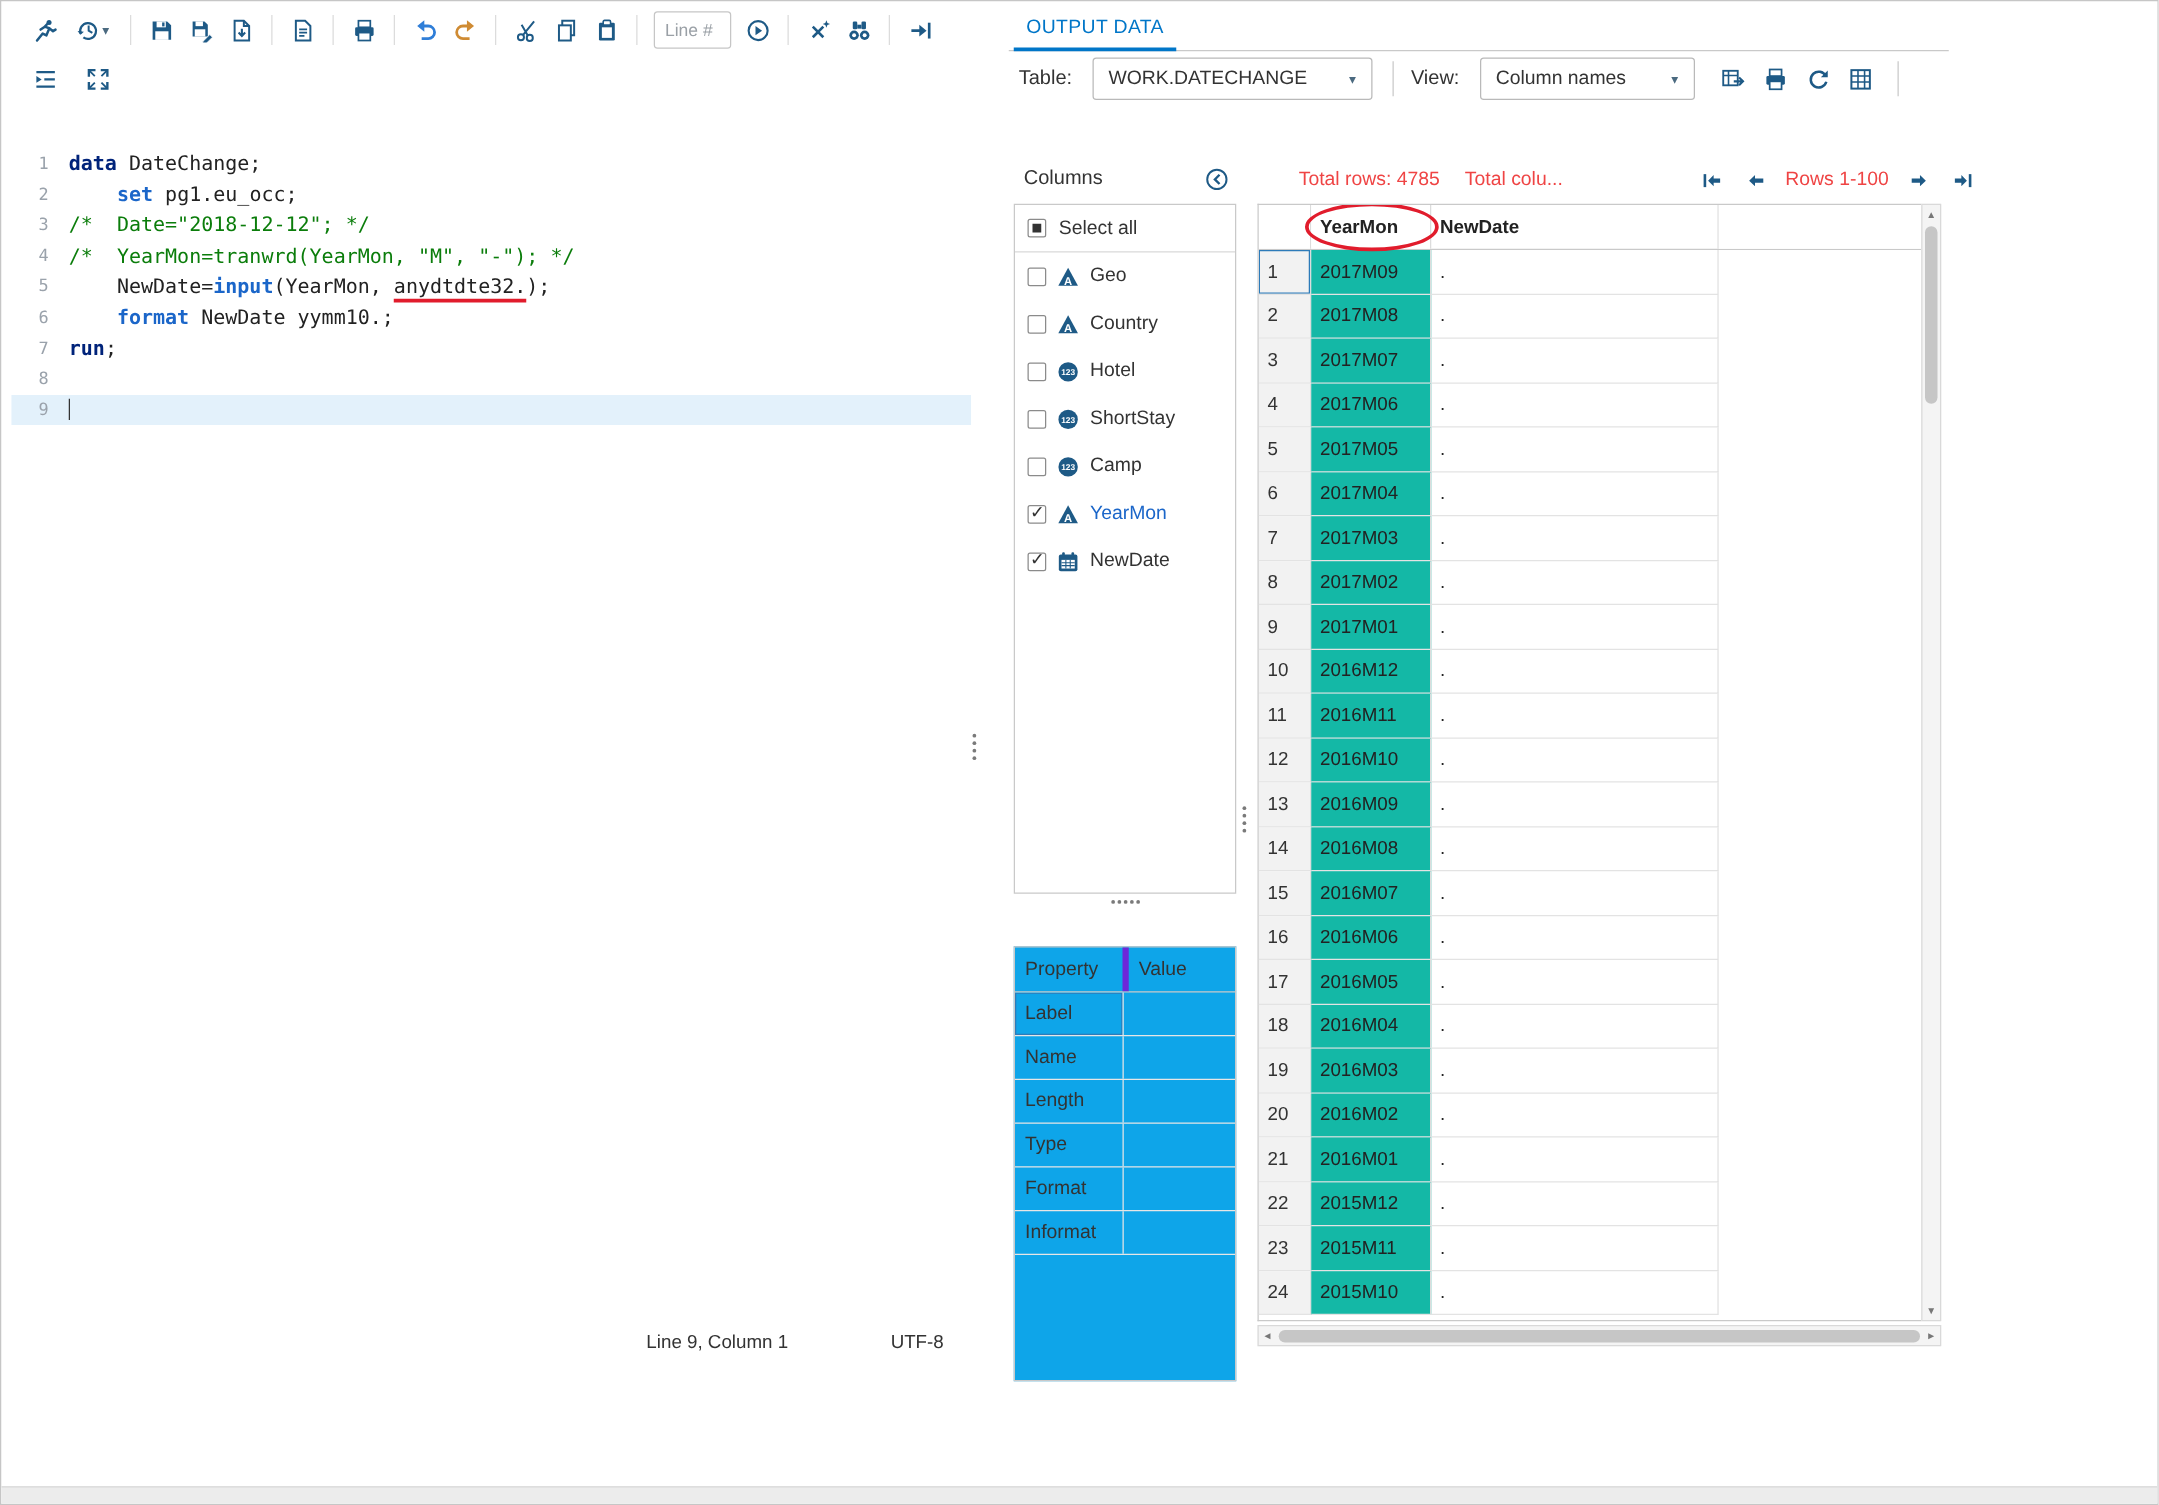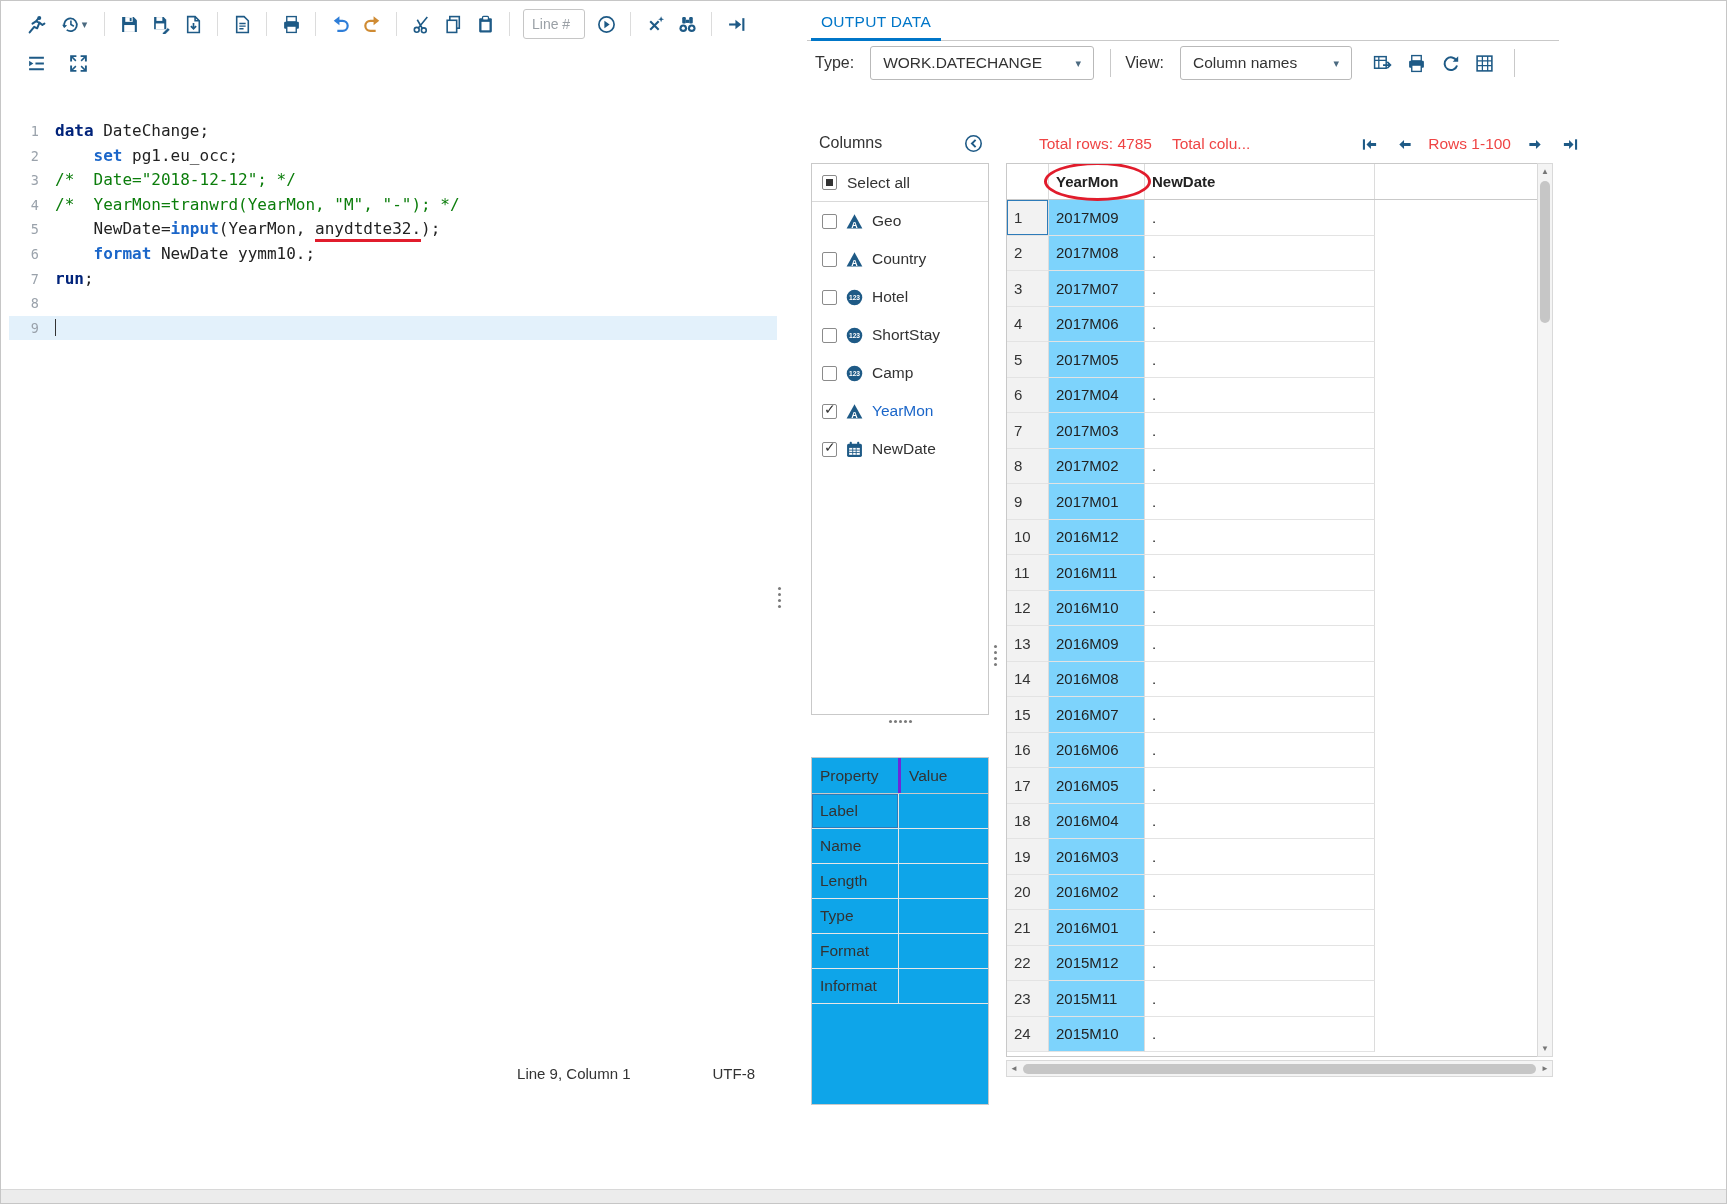--- a/index.html
+++ b/index.html
@@ -76,35 +76,35 @@
   .type-ic svg { width:17px; height:17px; }
   .cb { width:15px; height:15px; flex:none; border:1px solid #8b8b8b; border-radius:2px; background:#fff; position:relative; cursor:pointer; }
   .cb.checked::after { content:"\2713"; position:absolute; left:1px; top:-4px; font-size:14px; color:#333; }
   .cb.indet::after { content:""; position:absolute; left:3px; top:3px; width:7px; height:7px; background:#333; }
 
   
   .props-box { position:absolute; left:4px; top:754px; width:178px; height:348px; border:1px solid #c9c9c9; background:#0ea5e9; }
   .props-header { height:36px; display:flex; border-bottom:1px solid #c9c9c9; }
   .ph { display:flex; align-items:center; padding-left:8px; font-size:15.5px; color:#333; }
   .p1 { width:86px; flex:none; }
-  .p2 { flex:1; border-left:3px solid #6d28d9; padding-left:8px; }
+  .p2 { flex:1; border-left:5px solid #6d28d9; padding-left:8px; }
   .prop-row { height:35px; display:flex; border-bottom:1px solid #e6e6e6; }
   .pcell { display:flex; align-items:center; padding-left:8px; font-size:15.5px; color:#333; }
   .pcell.p2 { border-left:1px solid #e6e6e6; }
   .pcell.psel { box-shadow:inset 0 0 0 1px #2d7bb9; }
 
   
   .grid { position:absolute; left:199px; top:160px; width:531px; height:894px; border:1px solid #c9c9c9; border-right:none; background:#fff; overflow:hidden; }
   .grid-header { display:flex; height:36px; border-bottom:1px solid #c9c9c9; }
   .cell { display:flex; align-items:center; padding-left:7px; font-size:15px; color:#222;
           border-right:1px solid #dcdcdc; border-bottom:1px solid #e3e3e3; }
   .hcell { font-weight:bold; border-bottom:none; position:relative; }
   .rownum   { width:42px; flex:none; background:#f2f2f2; color:#333; }
   .hcell.rownum { background:#fff; }
-  .c-yearmon { width:96px; flex:none; background:#7dd3fc; }
+  .c-yearmon { width:96px; flex:none; background:#14b8a6; }
   .hcell.c-yearmon { background:#fff; }
   .c-newdate { width:230px; flex:none; }
   .c-filler  { flex:1; border-right:none; border-bottom:none; background:#fff; }
   .grid-row { display:flex; height:35.5px; }
   .rownum.focus { box-shadow:inset 0 0 0 1px #2d7bb9; }
   .red-ellipse { position:absolute; left:-5px; right:-7px; top:-2px; bottom:-2px; border:3px solid var(--annot,#e11c2c); border-radius:50%; pointer-events:none; }
 
   
   .vscroll { position:absolute; left:730px; top:160px; width:16px; height:894px; background:#f4f4f4; border:1px solid #d9d9d9; }
   .vscroll .arrow { position:absolute; left:0; width:14px; text-align:center; font-size:8px; color:#777; cursor:pointer; }
@@ -288,21 +288,21 @@
   </section>
 
   <div class="dot-handle-v" style="left:777px; top:592px;"></div>
 
   <section class="right-panel">
     <div class="tabs">
       <div class="tab active">OUTPUT DATA</div>
     </div>
 
     <div class="controls">
-      <span class="ctl-label">Type:</span>
+      <span class="ctl-label">Table:</span>
       <div class="dropdown dd-table">
         <span>WORK.DATECHANGE</span>
         <span class="caret">▾</span>
       </div>
       <span class="vsep"></span>
       <span class="ctl-label">View:</span>
       <div class="dropdown dd-view">
         <span>Column names</span>
         <span class="caret">▾</span>
       </div>

